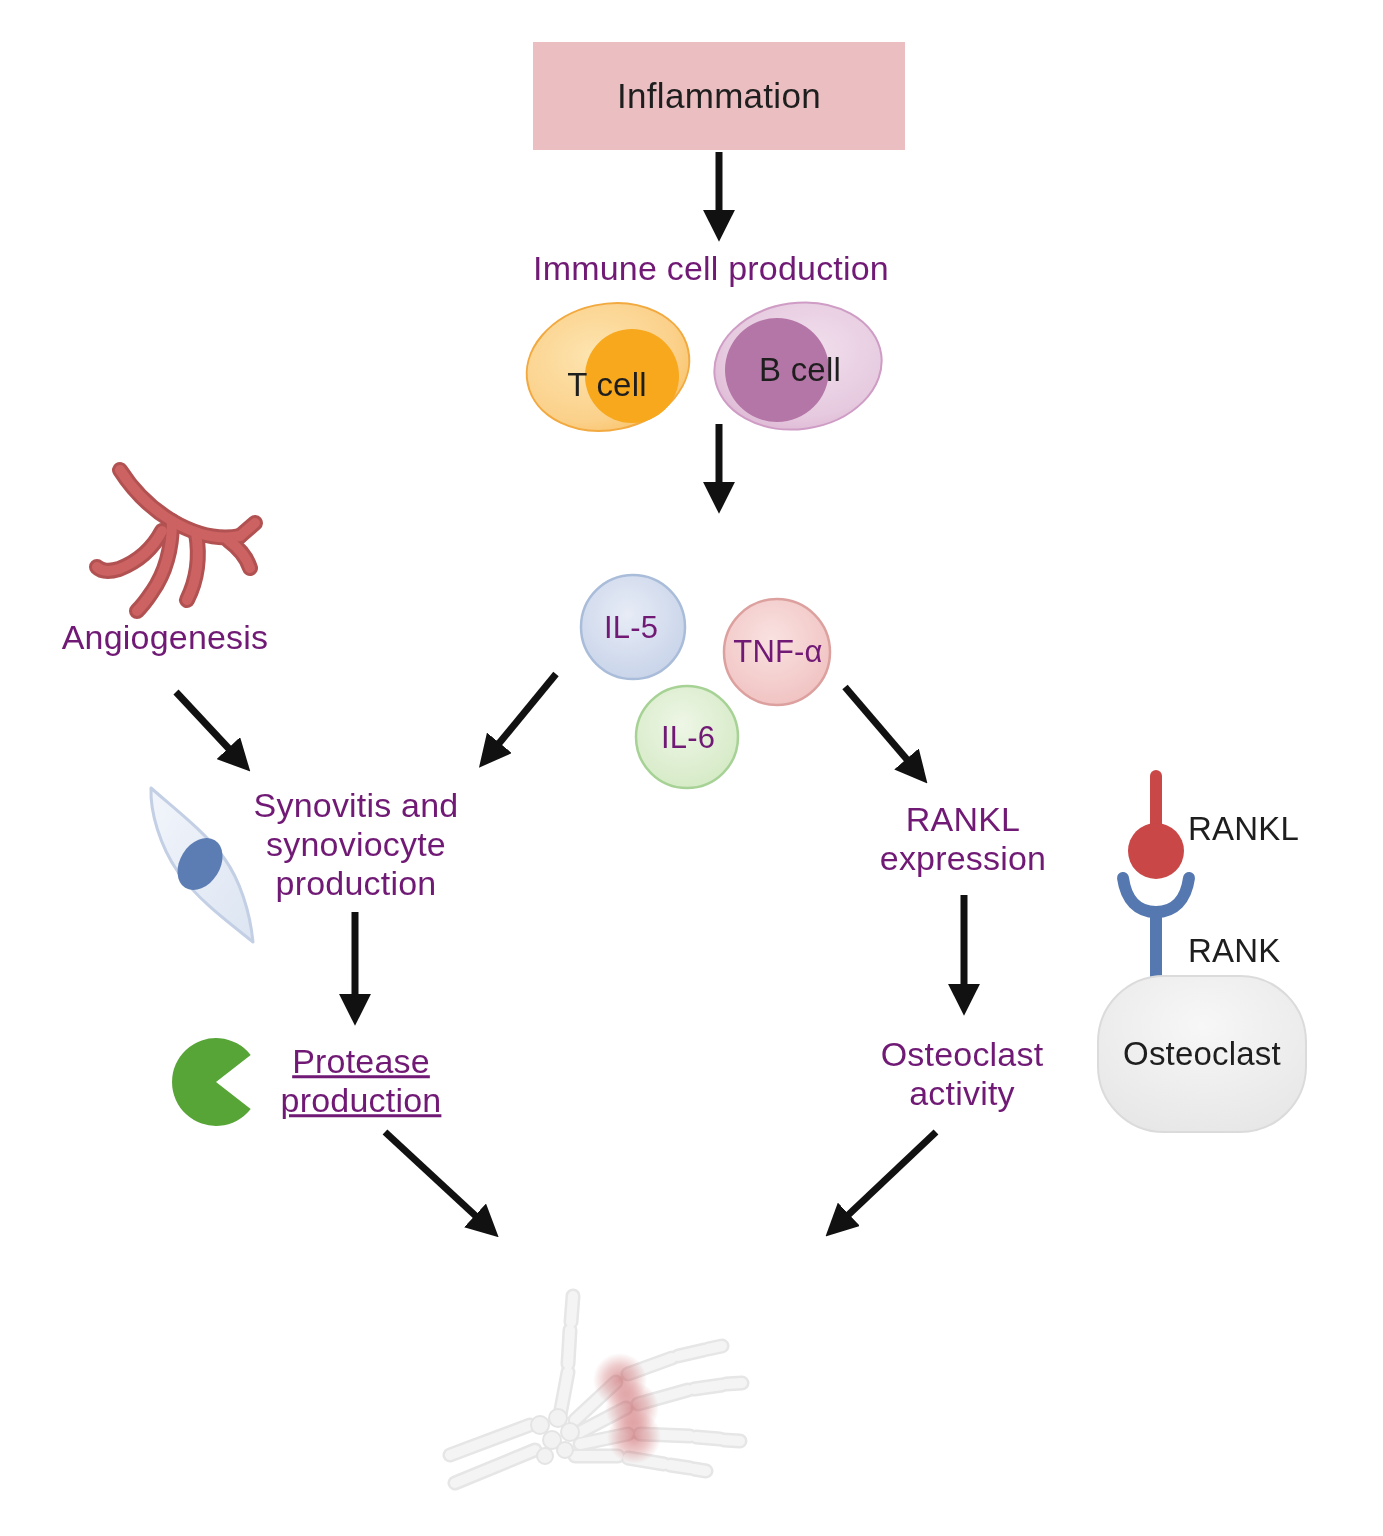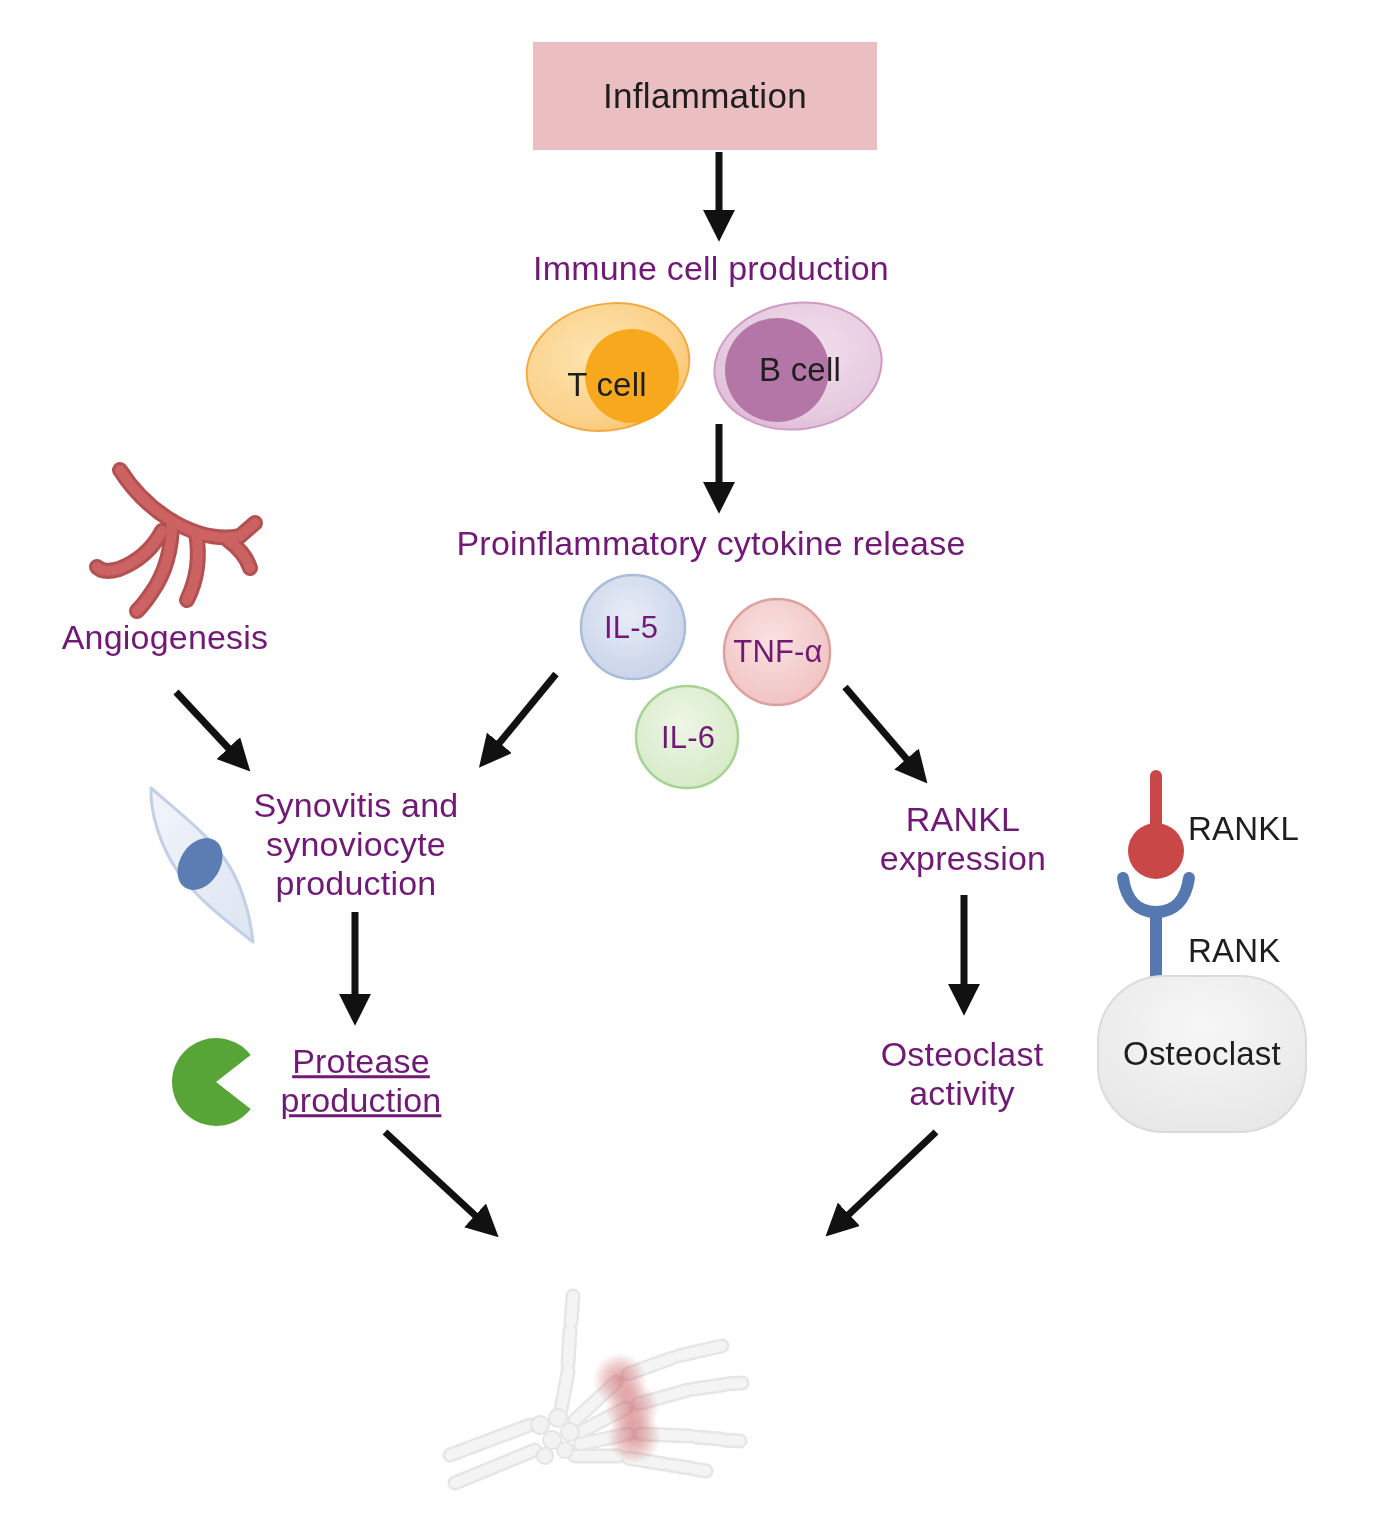--- a/index.html
+++ b/index.html
@@ -10,21 +10,21 @@
   #art{position:absolute;left:0;top:0;width:1383px;height:1536px;}
   .lbl{
     position:absolute;transform:translate(-50%,-50%);
     font-size:34px;line-height:1.14;text-align:center;white-space:pre-line;
     color:#701a75;letter-spacing:0.2px;
   }
   .lbl.small{font-size:31px;}
   .lbl.cell{font-size:33px;color:#1e1e1e;}
   .lbl.left{transform:translate(0,-50%);text-align:left;}
   #inflammation-box{
-    position:absolute;left:533px;top:42px;width:344px;height:108px;
+    position:absolute;left:533px;top:42px;width:372px;height:108px;
     background:#EBBFC1;display:flex;align-items:center;justify-content:center;
     font-size:35px;color:#1e1e1e;letter-spacing:0.3px;
   }
 </style>
 </head>
 <body>
 
 <div id="canvas">
 
   <svg id="art" viewBox="0 0 1383 1536" xmlns="http://www.w3.org/2000/svg">
@@ -162,21 +162,20 @@
     </g>
   </svg>
 
   <div id="inflammation-box">
     <span>Inflammation</span>
   </div>
 
   <div class="lbl" style="left:711px;top:268px;">Immune cell production</div>
   <div class="lbl cell" style="left:607px;top:385px;">T cell</div>
   <div class="lbl cell" style="left:800px;top:370px;">B cell</div>
-  <div class="lbl" style="left:711px;top:543px;">Proinflammatory cytokine release</div>
   <div class="lbl small" style="left:631px;top:628px;">IL-5</div>
   <div class="lbl small" style="left:778px;top:652px;">TNF-α</div>
   <div class="lbl small" style="left:688px;top:738px;">IL-6</div>
   <div class="lbl" style="left:165px;top:637px;">Angiogenesis</div>
   <div class="lbl" style="left:356px;top:844px;">Synovitis and
 synoviocyte
 production</div>
   <div class="lbl" style="left:361px;top:1081px;text-decoration:underline;">Protease
 production</div>
   <div class="lbl" style="left:963px;top:839px;">RANKL

